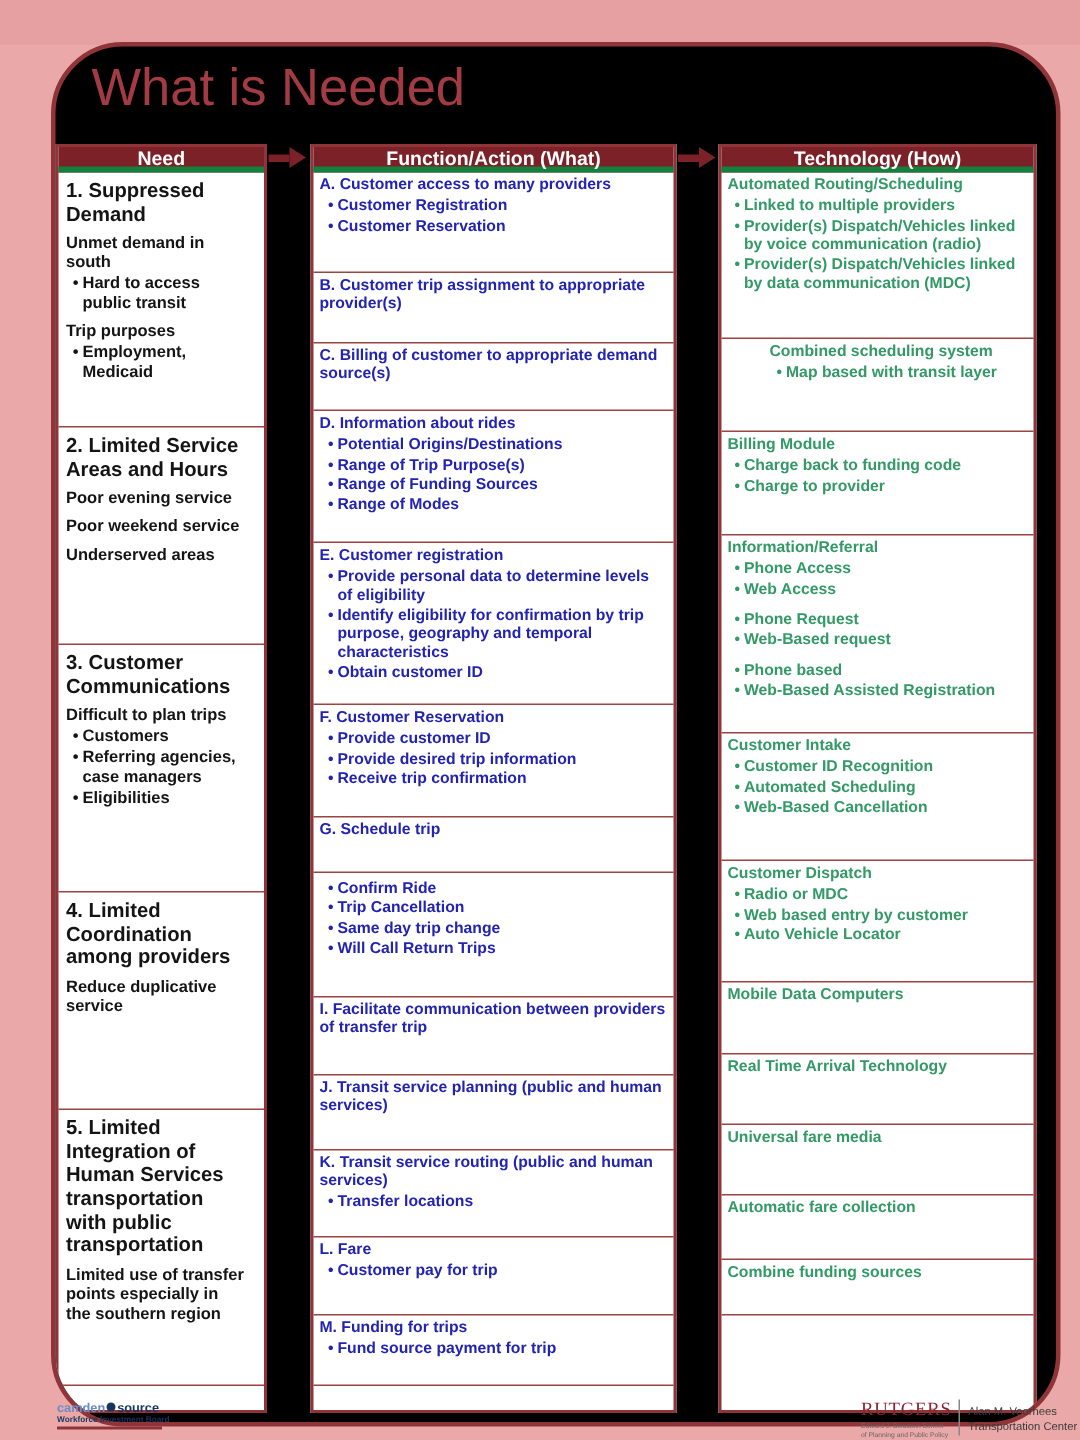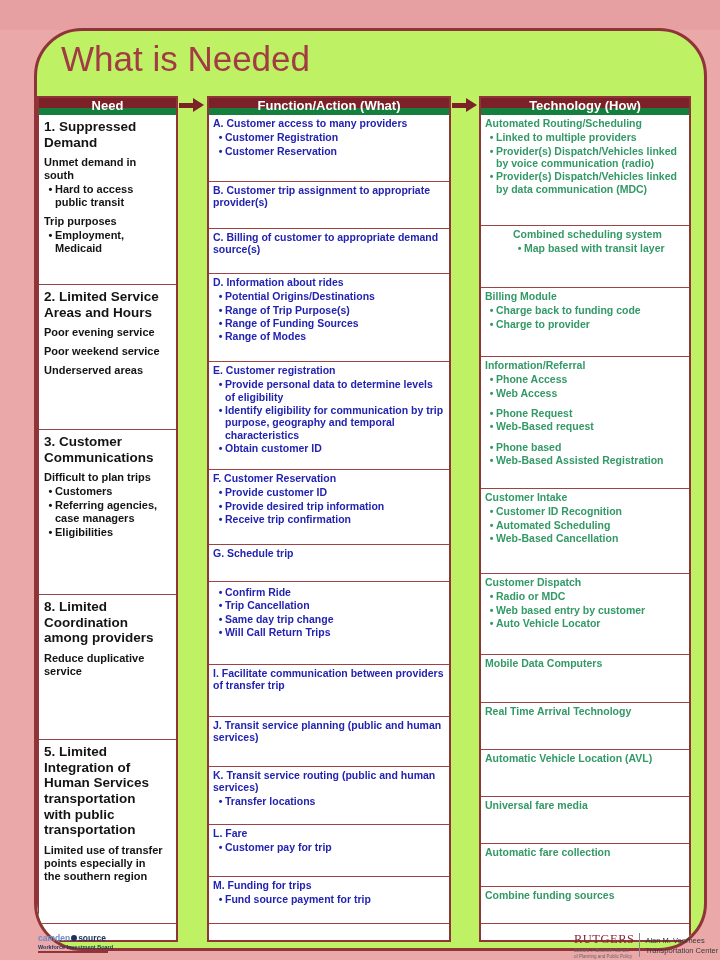--- a/index.html
+++ b/index.html
@@ -1,30 +1,30 @@
 <!DOCTYPE html>
 <html style="--pink_bg: #eba8a8; --pink_band: #e7a0a1; --maroon: #7c2128; --border: #8f3438; --cell_line: #9c4343; --title: #a23b44; --blue: #2323b1; --green: #339966;"><head>
 <meta charset="utf-8">
 <style>
   html,body{margin:0;padding:0;width:720px;height:960px;overflow:hidden;
     font-family:"Liberation Sans", sans-serif;}
   .stage{position:relative;width:720px;height:960px;background:var(--pink_bg,#eba8a8);}
   .top-band{position:absolute;left:0;top:0;width:720px;height:30px;background:var(--pink_band,#e7a0a1);}
-  .slide{position:absolute;left:34px;top:28px;width:667px;height:917px;background:#bef264;
+  .slide{position:absolute;left:34px;top:28px;width:667px;height:917px;background:#000000;
     border:3px solid var(--border,#8f3438);border-radius:48px;overflow:hidden;}
   .slide-title{position:absolute;left:24px;top:8px;font-size:35px;color:var(--title,#a23b44);
     letter-spacing:0;}
   
   .col{position:absolute;top:65px;height:846px;border:2px solid var(--border,#8f3438);
     background:#fff;box-sizing:border-box;}
   .col-need{left:0;width:141px;}
   .col-fn{left:170px;width:244px;}
   .col-tech{left:442px;width:212px;}
   .col-header{height:17px;background:var(--maroon,#7c2128);color:#fff;font-weight:bold;
-    font-size:13px;text-align:center;line-height:15px;border-bottom:7px solid #15803d;box-sizing:border-box;}
+    font-size:13px;text-align:center;line-height:15px;border-bottom:4px solid #15803d;box-sizing:border-box;}
   .cell{box-sizing:border-box;border-bottom:1px solid var(--cell_line,#9c4343);
     overflow:hidden;padding:2px 4px 0 4px;}
   .cell-heading{font-weight:bold;line-height:1.16;}
   .col-need .cell{padding:4px 13px 0 5px;}
   .col-need .cell-heading{color:#141414;font-size:13.5px;margin-bottom:5px;}
   .col-need .lead,.col-need .btext,.col-need .dot{color:#141414;font-size:11px;font-weight:bold;}
   .col-fn .cell-heading,.col-fn .lead,.col-fn .btext,.col-fn .dot{color:var(--blue,#2323b1);font-size:10.5px;font-weight:bold;}
   .col-tech .cell-heading,.col-tech .lead,.col-tech .btext,.col-tech .dot{color:var(--green,#339966);font-size:10.5px;font-weight:bold;}
   .lead{line-height:1.18;}
   .group{margin-top:2px;}
@@ -112,21 +112,21 @@
                 <span class="dot">•</span>
                 <span class="btext">Referring agencies, case managers</span>
               </div>
               <div class="bullet">
                 <span class="dot">•</span>
                 <span class="btext">Eligibilities</span>
               </div>
             </div>
           </div>
           <div class="cell" style="height: 145px;">
-            <div class="cell-heading">8. Limited Coordination among providers</div>
+            <div class="cell-heading">4. Limited Coordination among providers</div>
             <div class="group">
               <div class="lead">Reduce duplicative service</div>
             </div>
           </div>
           <div class="cell" style="height: 184px;">
             <div class="cell-heading">5. Limited Integration of Human Services transportation with public transportation</div>
             <div class="group">
               <div class="lead">Limited use of transfer points especially in the southern region</div>
             </div>
           </div>
@@ -183,21 +183,21 @@
           </div>
           <div class="cell" style="height: 108px;">
             <div class="cell-heading">E. Customer registration</div>
             <div class="group">
               <div class="bullet">
                 <span class="dot">•</span>
                 <span class="btext">Provide personal data to determine levels of eligibility</span>
               </div>
               <div class="bullet">
                 <span class="dot">•</span>
-                <span class="btext">Identify eligibility for communication by trip purpose, geography and temporal characteristics</span>
+                <span class="btext">Identify eligibility for confirmation by trip purpose, geography and temporal characteristics</span>
               </div>
               <div class="bullet">
                 <span class="dot">•</span>
                 <span class="btext">Obtain customer ID</span>
               </div>
             </div>
           </div>
           <div class="cell" style="height: 75px;">
             <div class="cell-heading">F. Customer Reservation</div>
             <div class="group">
@@ -388,23 +388,20 @@
               </div>
             </div>
           </div>
           <div class="cell" style="height: 48px;">
             <div class="cell-heading">Mobile Data Computers</div>
           </div>
           <div class="cell" style="height: 47px;">
             <div class="cell-heading">Real Time Arrival Technology</div>
           </div>
           <div class="cell" style="height: 47px;">
-            <div class="cell-heading">Automatic Vehicle Location (AVL)</div>
-          </div>
-          <div class="cell" style="height: 47px;">
             <div class="cell-heading">Universal fare media</div>
           </div>
           <div class="cell" style="height: 43px;">
             <div class="cell-heading">Automatic fare collection</div>
           </div>
           <div class="cell" style="height: 37px;">
             <div class="cell-heading">Combine funding sources</div>
           </div>
         </div>
     </div>

